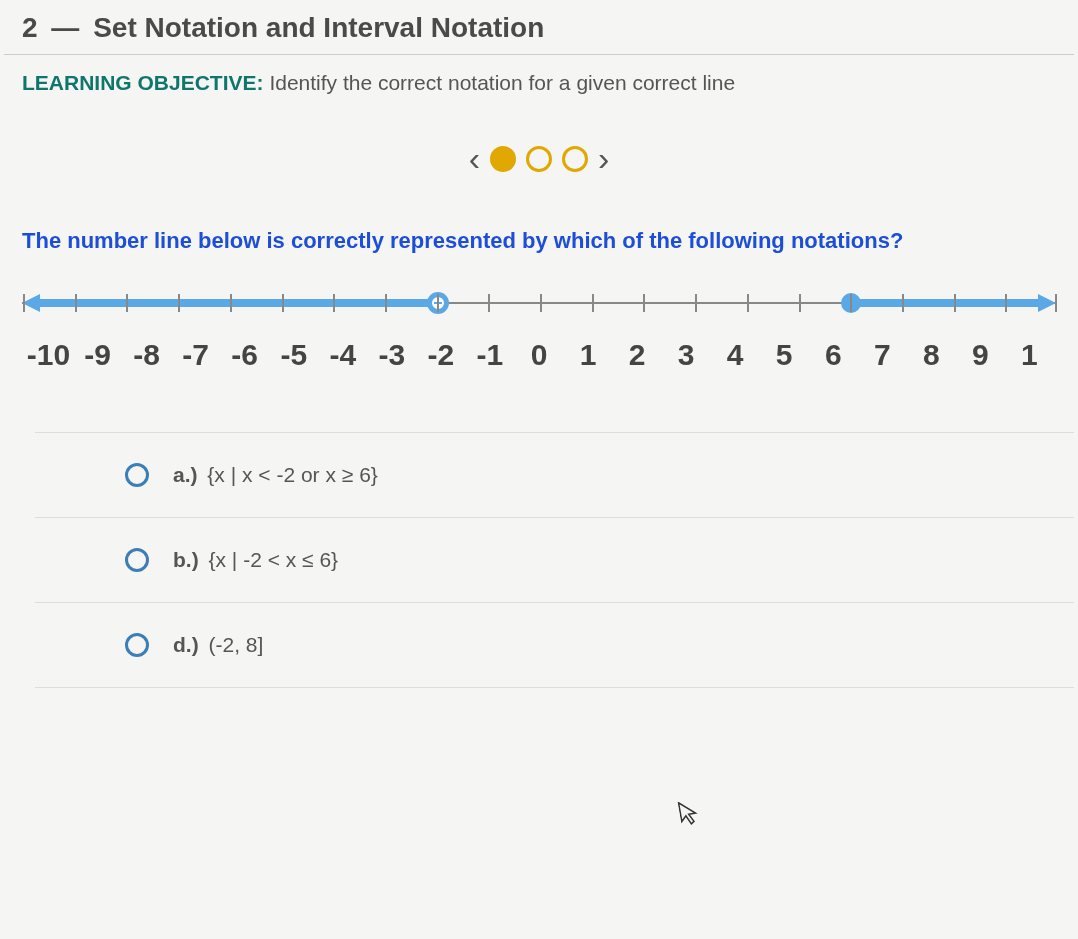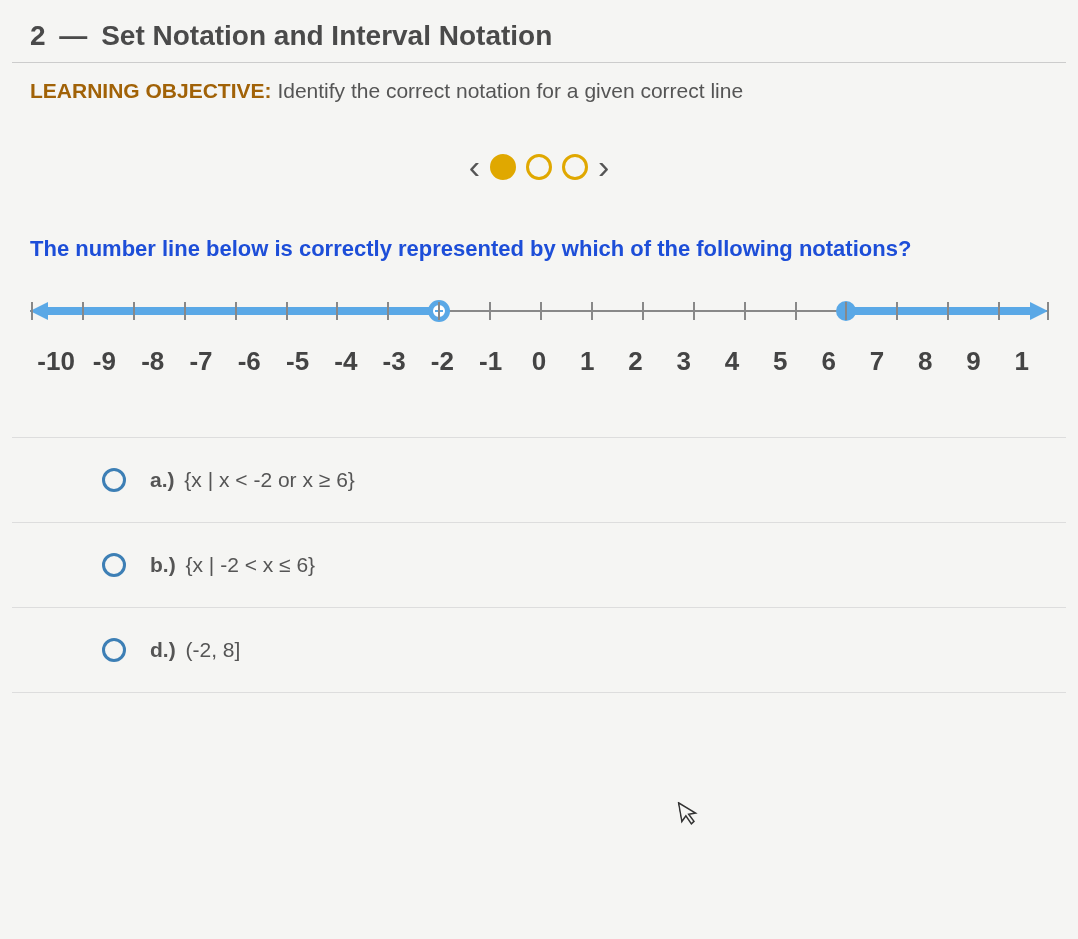--- a/index.html
+++ b/index.html
@@ -5,39 +5,39 @@
   * { box-sizing: border-box; margin: 0; padding: 0; }
   body {
     font-family: Arial, Helvetica, sans-serif;
     background: #f5f5f3;
     color: #333;
     width: 1078px;
     height: 939px;
     overflow: hidden;
   }
   .page {
-    padding: 12px;
+    padding: 4px;
   }
   .header-row {
     padding: 8px 18px 10px 18px;
     border-bottom: 1px solid #ccc;
   }
   .title-line {
     font-size: 28px;
     font-weight: 700;
     color: #4a4a4a;
   }
   .title-num { font-weight: 700; }
   .dash { margin: 0 6px; }
   .objective {
     padding: 16px 18px 10px 18px;
     font-size: 21px;
     color: #555;
   }
-  .objective-label { font-weight: 700; color: #a16207; }
+  .objective-label { font-weight: 700; color: #0f766e; }
   .pager {
     display: flex;
     align-items: center;
     justify-content: center;
     gap: 10px;
     padding: 34px 0 50px 0;
   }
   .chev {
     font-size: 34px;
     color: #555;
@@ -123,28 +123,29 @@
   .ep-open .plus-h{left:2px;top:5px;width:8px;height:2px;}
   .ep-open .plus-v{left:5px;top:2px;width:2px;height:8px;}
   .ep-closed {
     background: #5aa8e6;
     border: 3px solid #5aa8e6;
   }
   .labels {
     display: flex;
     justify-content: space-between;
     padding: 4px 2px 0 2px;
-    font-size: 26px;
+    font-size: 30px;
     font-weight: 700;
     color: #444;
   }
   .labels span { width: 4.76%; text-align: center; }
   .options {
     margin-top: 60px;
     border-top: 1px solid #ddd;
+    margin-left: 31px;
   }
   .option {
     display: flex;
     align-items: center;
     gap: 24px;
     padding: 30px 18px 30px 90px;
     border-bottom: 1px solid #ddd;
     font-size: 21px;
     color: #555;
   }

